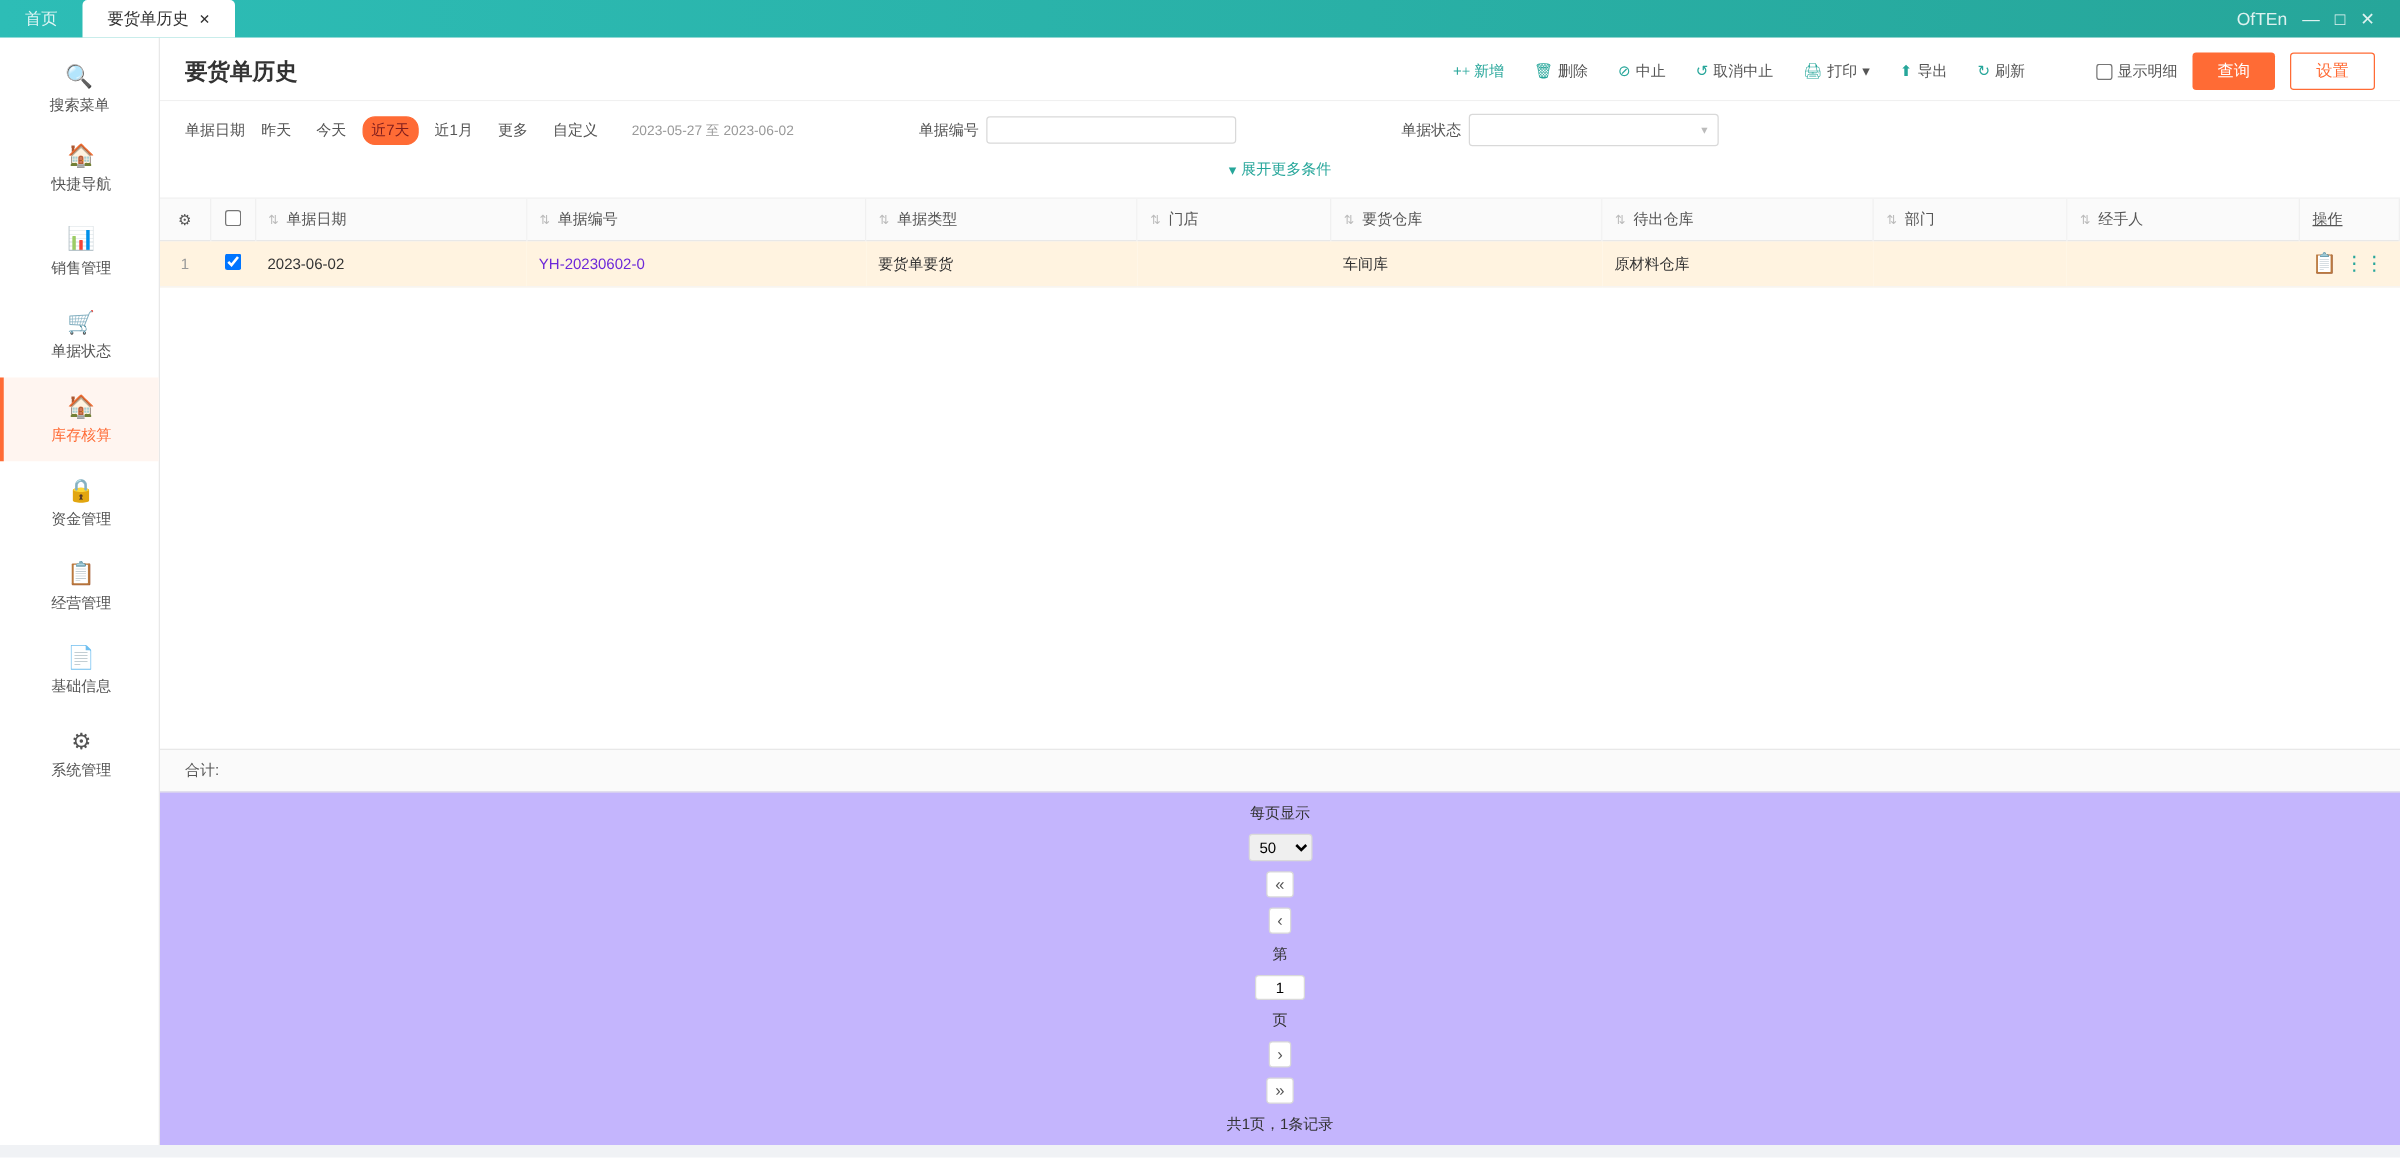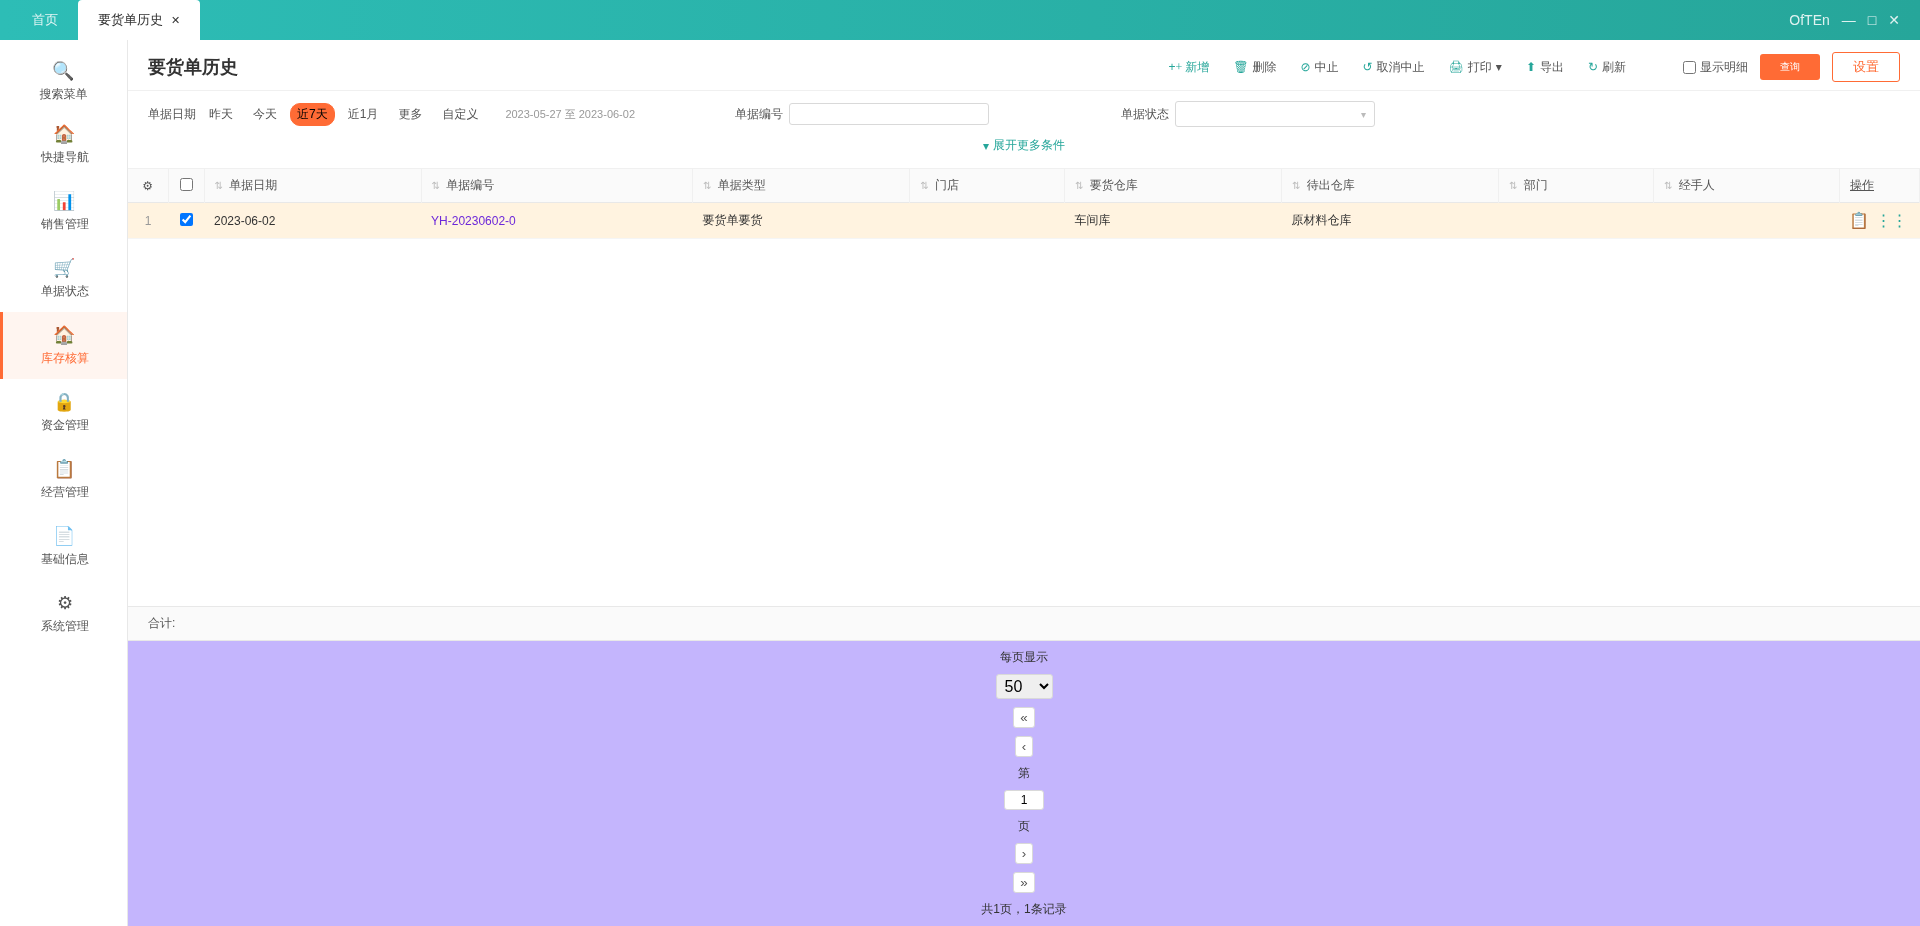--- a/index.html
+++ b/index.html
@@ -1,24 +1,24 @@
 <!DOCTYPE html>
 <html><head>
   <meta charset="utf-8">
   <style>
     * { margin: 0; padding: 0; box-sizing: border-box; }
     body { font-family: 'Microsoft YaHei', Arial, sans-serif; font-size: 12px; color: #333; background: #f0f2f5; overflow: hidden; width: 1920px; height: 926px; }
 
     
     .top-bar {
-      height: 40px;
+      height: 30px;
       background: linear-gradient(90deg, #2dbdb6, #26a69a);
       display: flex;
       align-items: center;
-      padding: 0 12px;
+      padding: 0 0;
       position: relative;
     }
     .top-bar-tabs {
       display: flex;
       align-items: stretch;
       height: 100%;
     }
     .top-tab {
       padding: 0 20px;
       display: flex;
@@ -143,21 +143,21 @@
     }
     .action-btn.new { color: #26a69a; font-weight: 500; }
     .action-btn.del { color: #555; }
     .btn-query {
       background: #ff6b35;
       color: #fff;
       border: none;
       padding: 6px 20px;
       border-radius: 3px;
       cursor: pointer;
-      font-size: 10px;
+      font-size: 13px;
     }
     .btn-settings {
       background: #fff;
       color: #ff6b35;
       border: 1px solid #ff6b35;
       padding: 5px 20px;
       border-radius: 3px;
       cursor: pointer;
       font-size: 13px;
     }
@@ -201,21 +201,21 @@
     .date-btn {
       padding: 2px 6px;
       border-radius: 10px;
       cursor: pointer;
       font-size: 12px;
       color: #555;
       border: 1px solid transparent;
     }
     .date-btn.active {
       background: #ff6b35;
-      color: #000000;
+      color: #7f1d1d;
       border-color: #ff6b35;
     }
     .date-range {
       font-size: 11px;
       color: #999;
     }
     .filter-input {
       border: 1px solid #d9d9d9;
       border-radius: 3px;
       padding: 3px 8px;
@@ -325,21 +325,21 @@
       align-items: center;
       justify-content: flex-end;
       gap: 8px;
       font-size: 12px;
       flex-direction: column;
     }
     .pagination-bar select {
       border: 1px solid #d9d9d9;
       border-radius: 3px;
       padding: 2px 4px;
-      font-size: 16px;
+      font-size: 12px;
     }
     .page-btn {
       cursor: pointer;
       color: #555;
       padding: 2px 6px;
       border-radius: 3px;
       border: 1px solid #d9d9d9;
       background: #fff;
     }
     .page-input {

